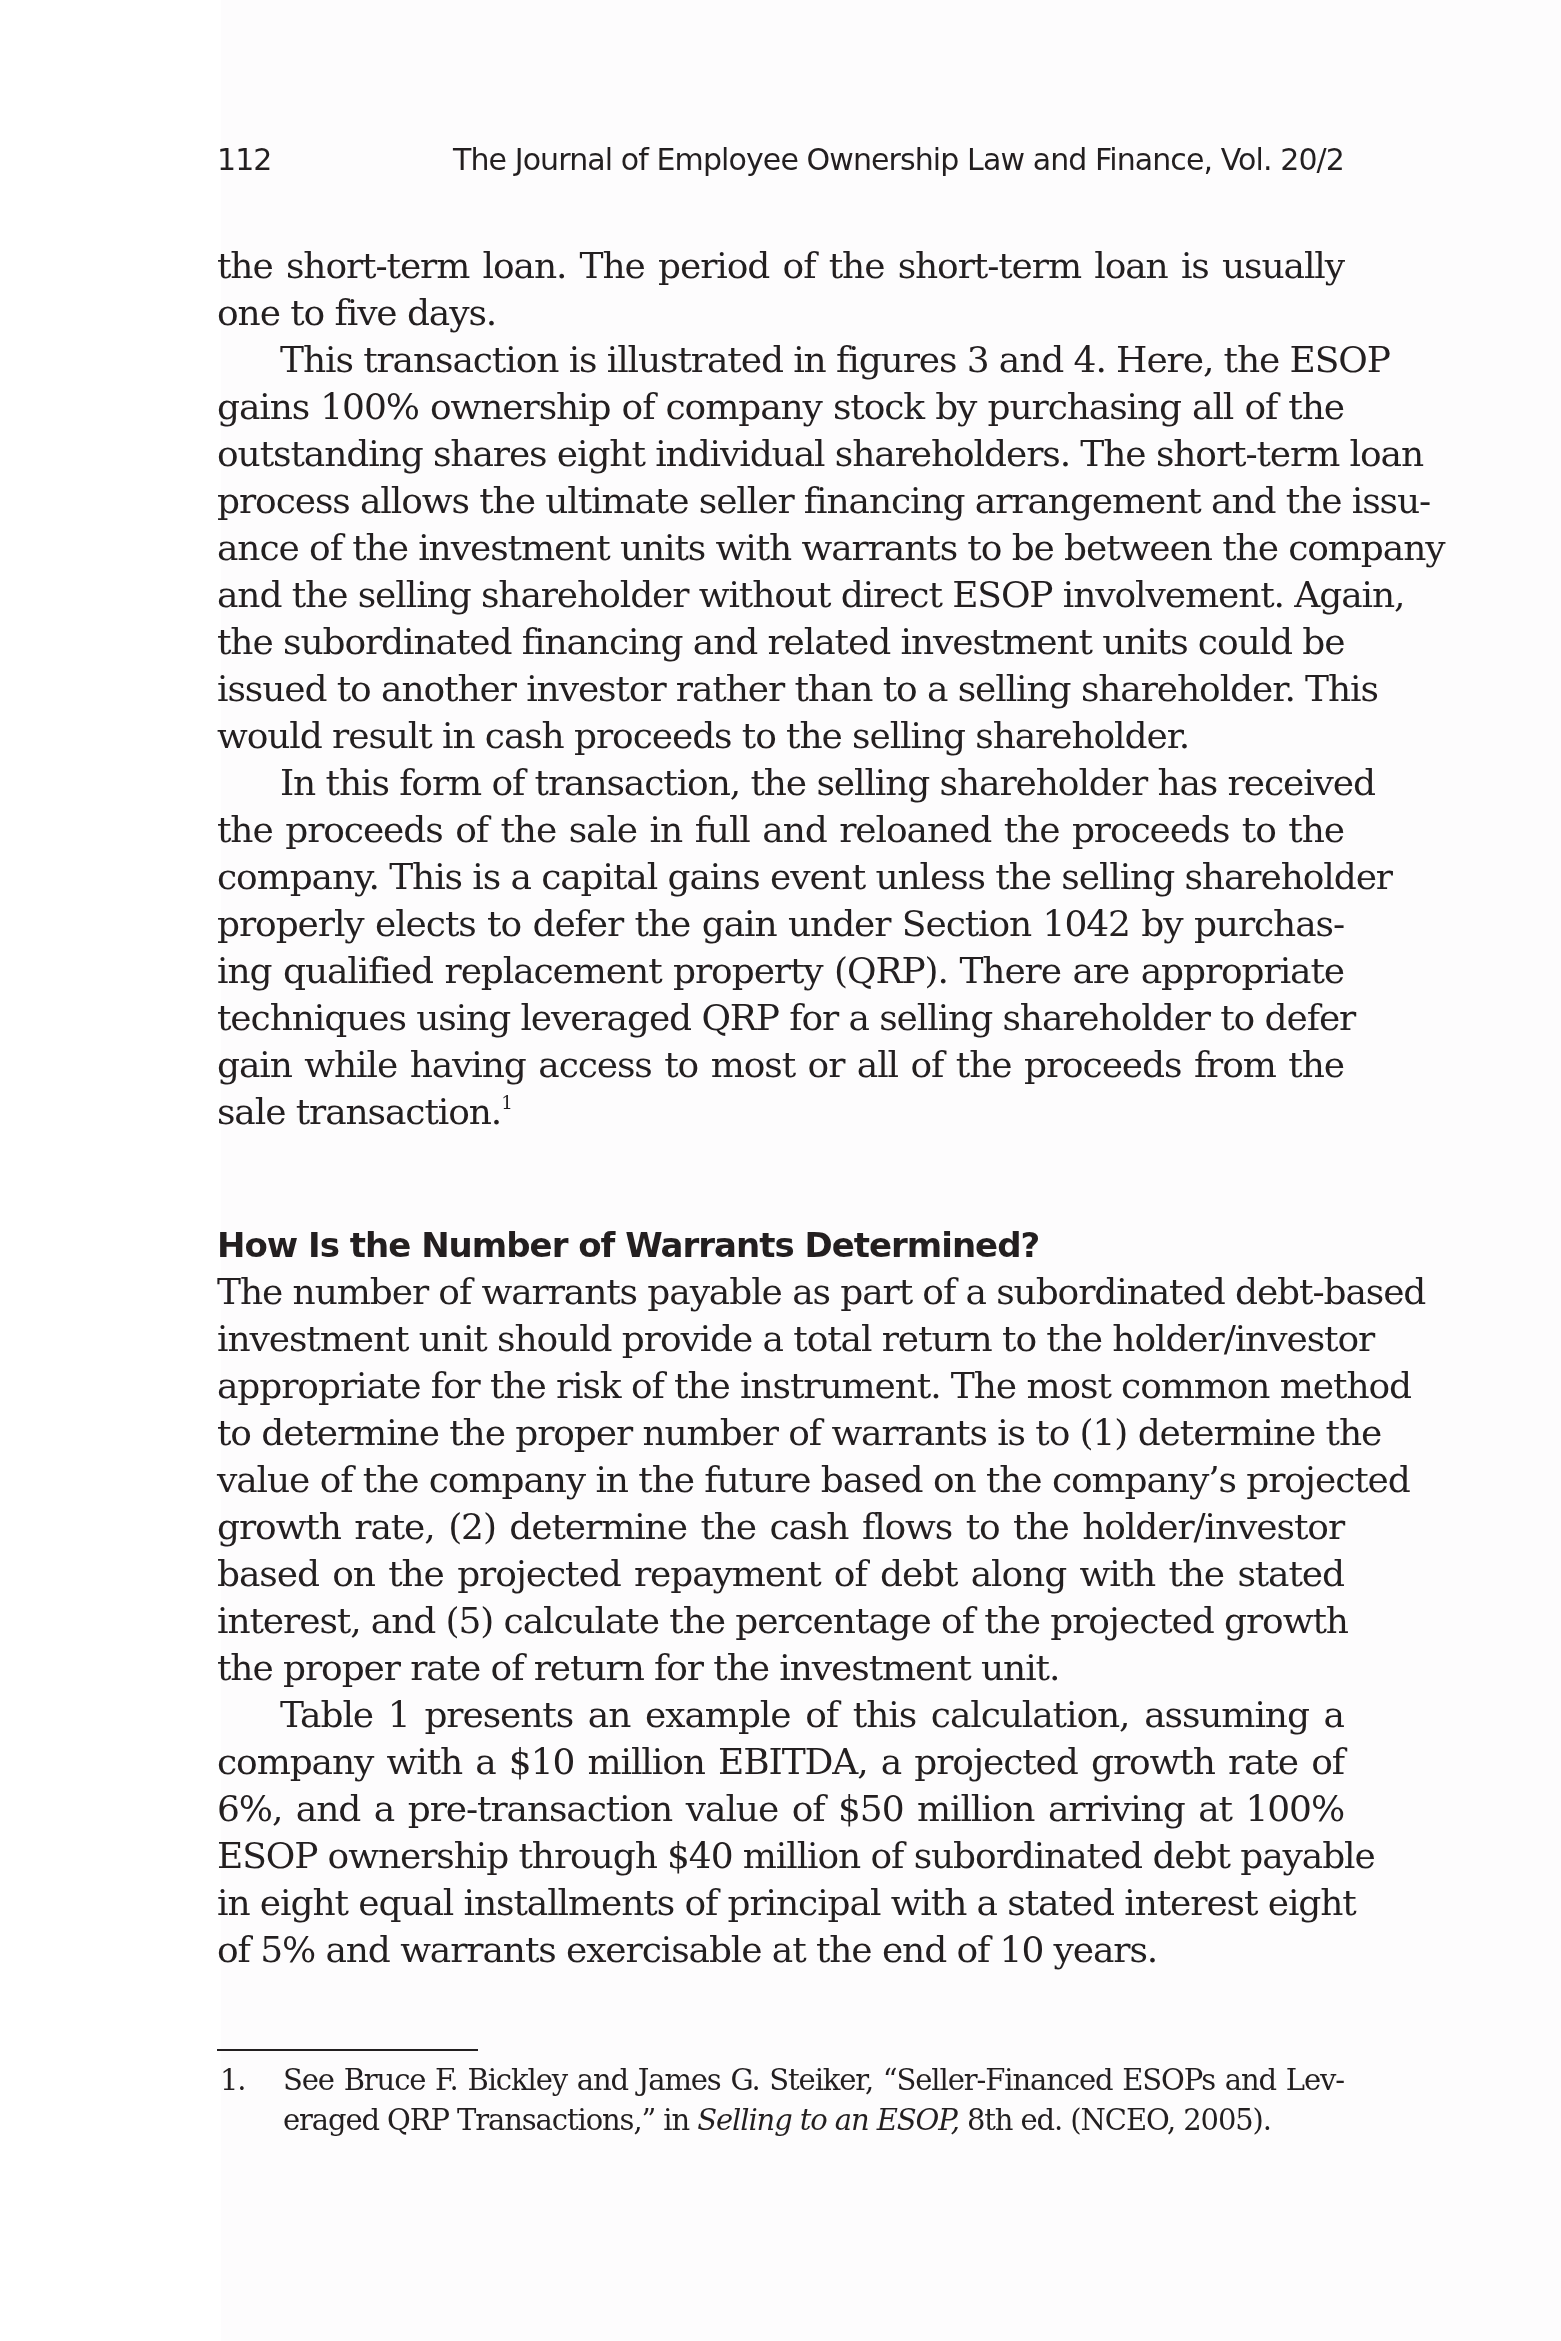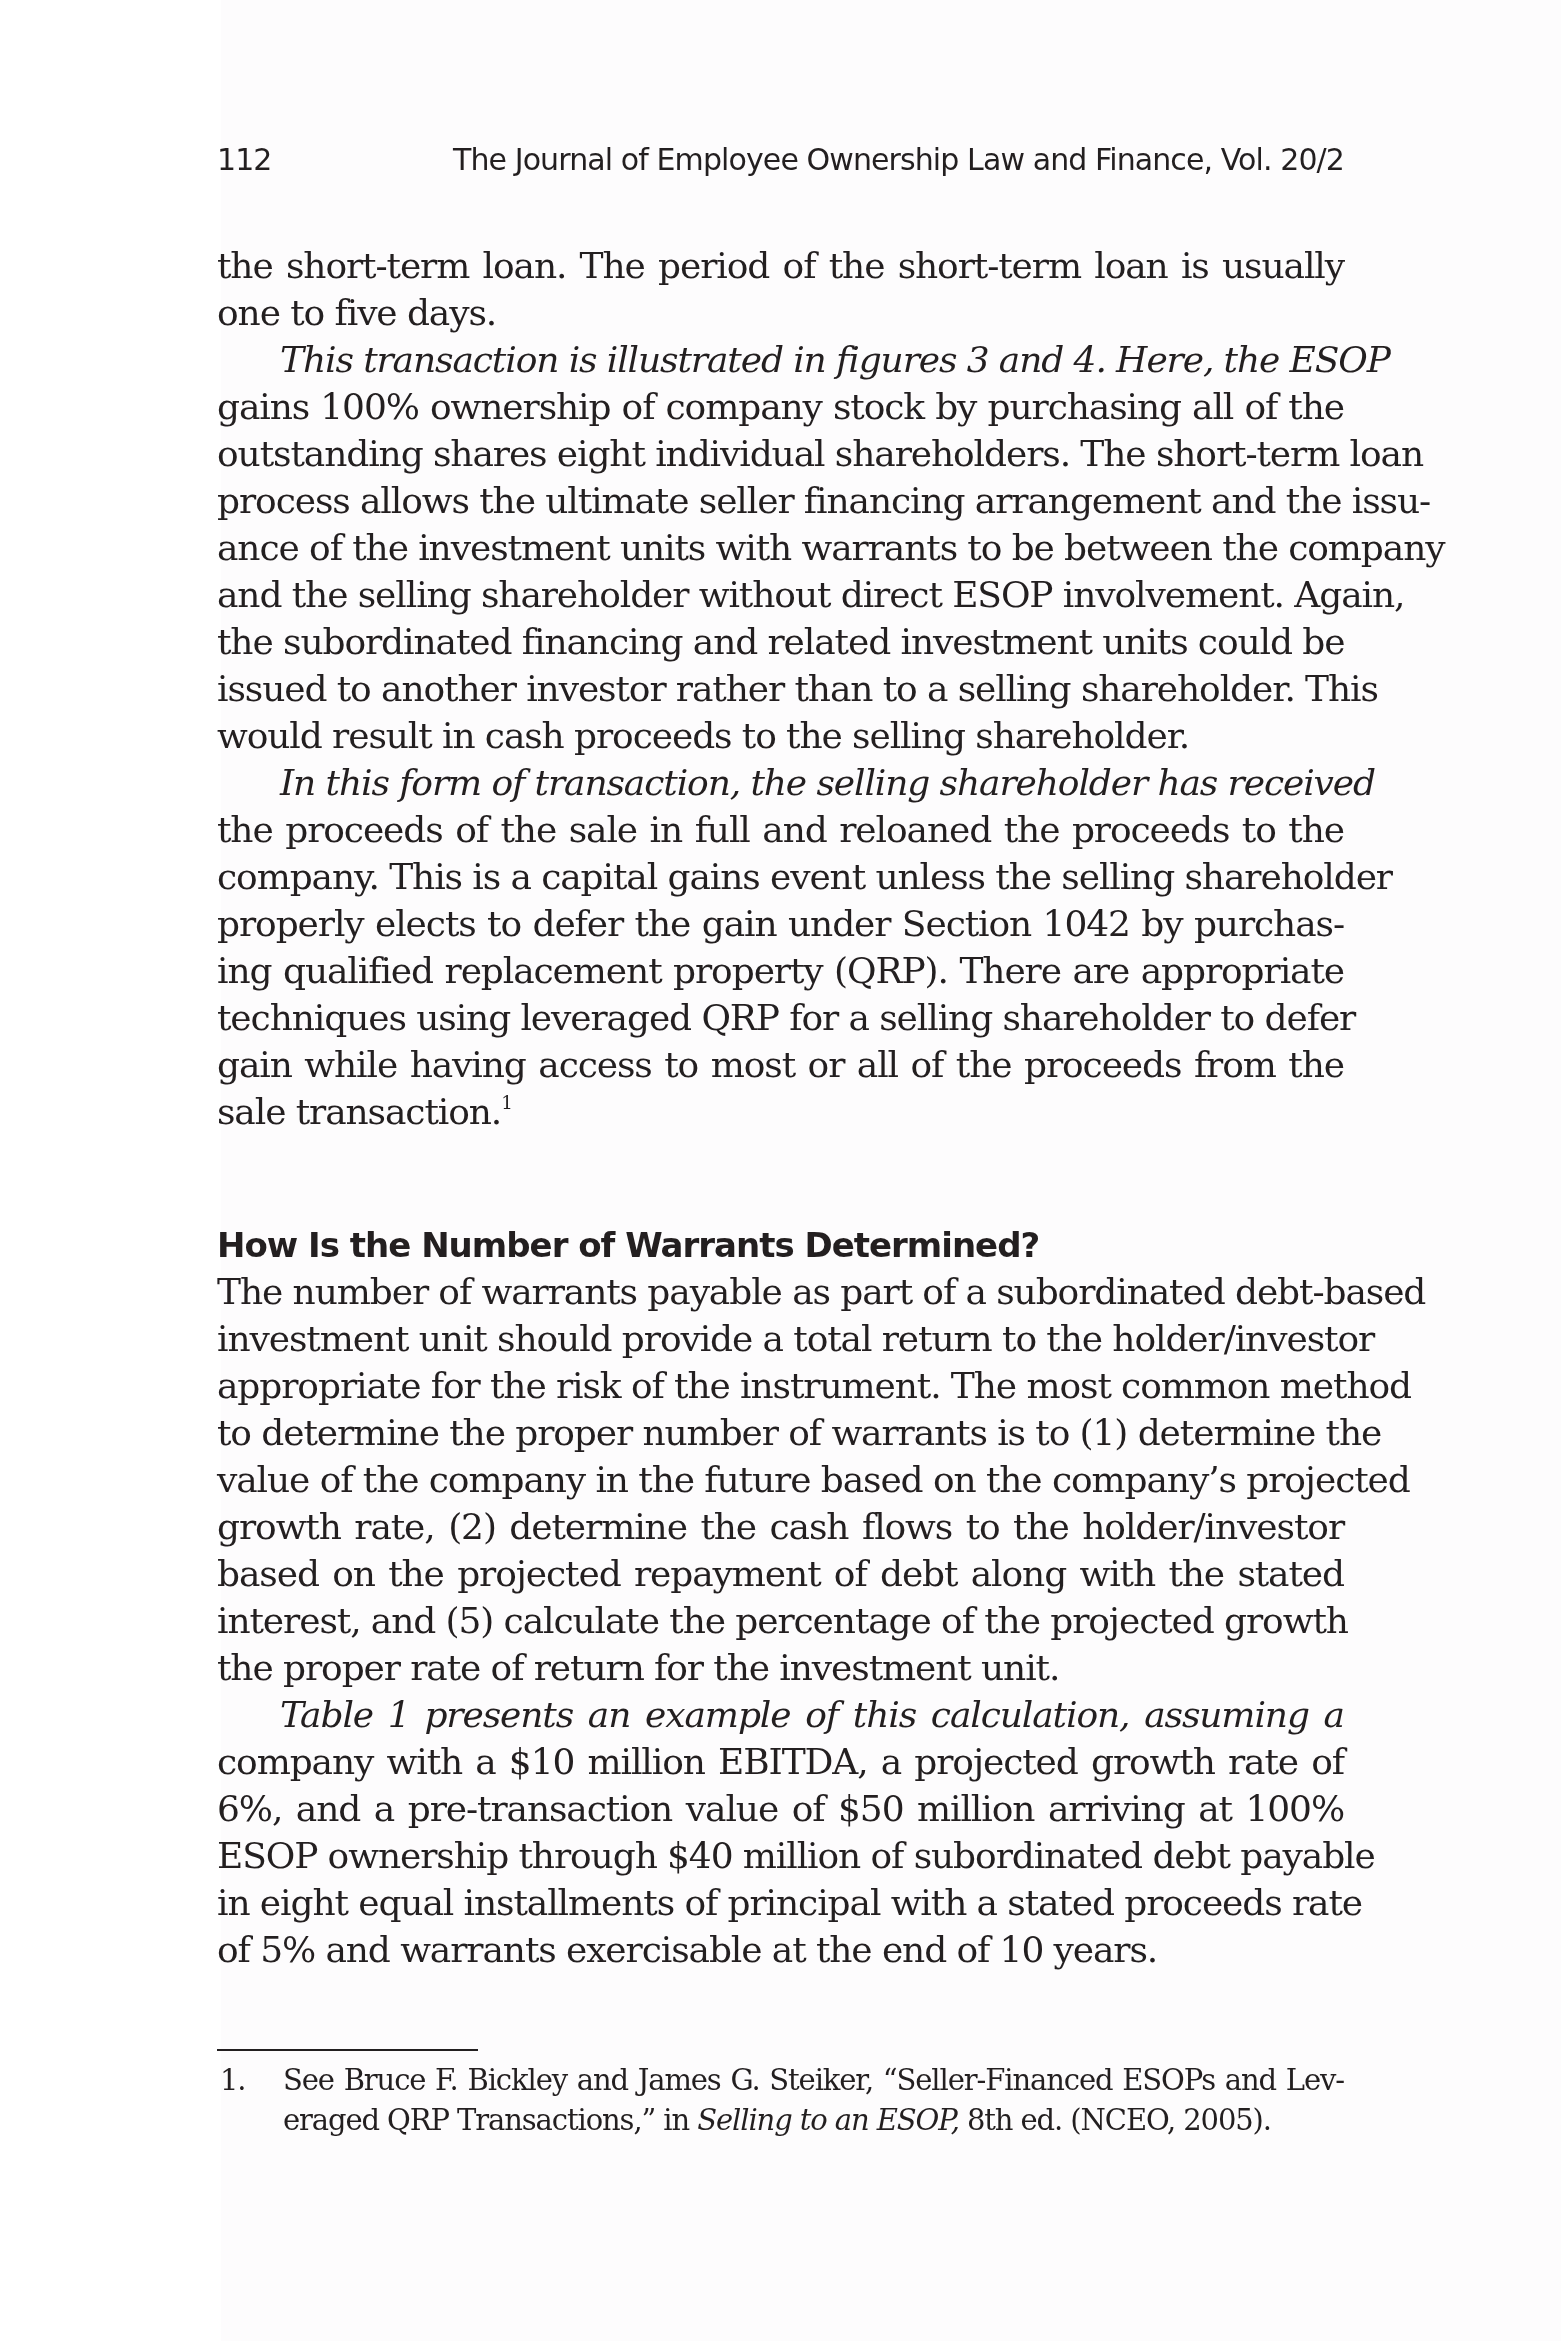--- a/index.html
+++ b/index.html
@@ -60,21 +60,20 @@
       height: 47px;
       white-space: nowrap;
       text-align: justify;
       text-align-last: justify;
     }
     .line.last {
       text-align-last: left;
     }
     .line.indent {
       padding-left: 63px;
-      font-style: italic;
     }
     sup.fnref {
       font-size: 18.3px;
       line-height: 0;
       vertical-align: 15.2px;
     }
     #block1 { top: 242px; }
     #block2 { top: 1268px; }
     .section-head {
       position: absolute;
@@ -166,21 +165,21 @@
   <span class="line">to determine the proper number of warrants is to (1) determine the</span>
   <span class="line">value of the company in the future based on the company’s projected</span>
   <span class="line">growth rate, (2) determine the cash flows to the holder/investor</span>
   <span class="line">based on the projected repayment of debt along with the stated</span>
   <span class="line">interest, and (5) calculate the percentage of the projected growth</span>
   <span class="line last">the proper rate of return for the investment unit.</span>
   <span class="line indent">Table 1 presents an example of this calculation, assuming a</span>
   <span class="line">company with a $10 million EBITDA, a projected growth rate of</span>
   <span class="line">6%, and a pre-transaction value of $50 million arriving at 100%</span>
   <span class="line">ESOP ownership through $40 million of subordinated debt payable</span>
-  <span class="line">in eight equal installments of principal with a stated proceeds rate</span>
+  <span class="line">in eight equal installments of principal with a stated interest eight</span>
   <span class="line last">of 5% and warrants exercisable at the end of 10 years.</span>
 </section>
 
 <div class="fn-rule"></div>
 
 <section class="footnotes">
   <div style="position:relative;">
     <span class="fn-num">1.</span>
     <div class="fn-text">
       <span class="fn-line">See Bruce F. Bickley and James G. Steiker, “Seller-Financed ESOPs and Lev-</span>

